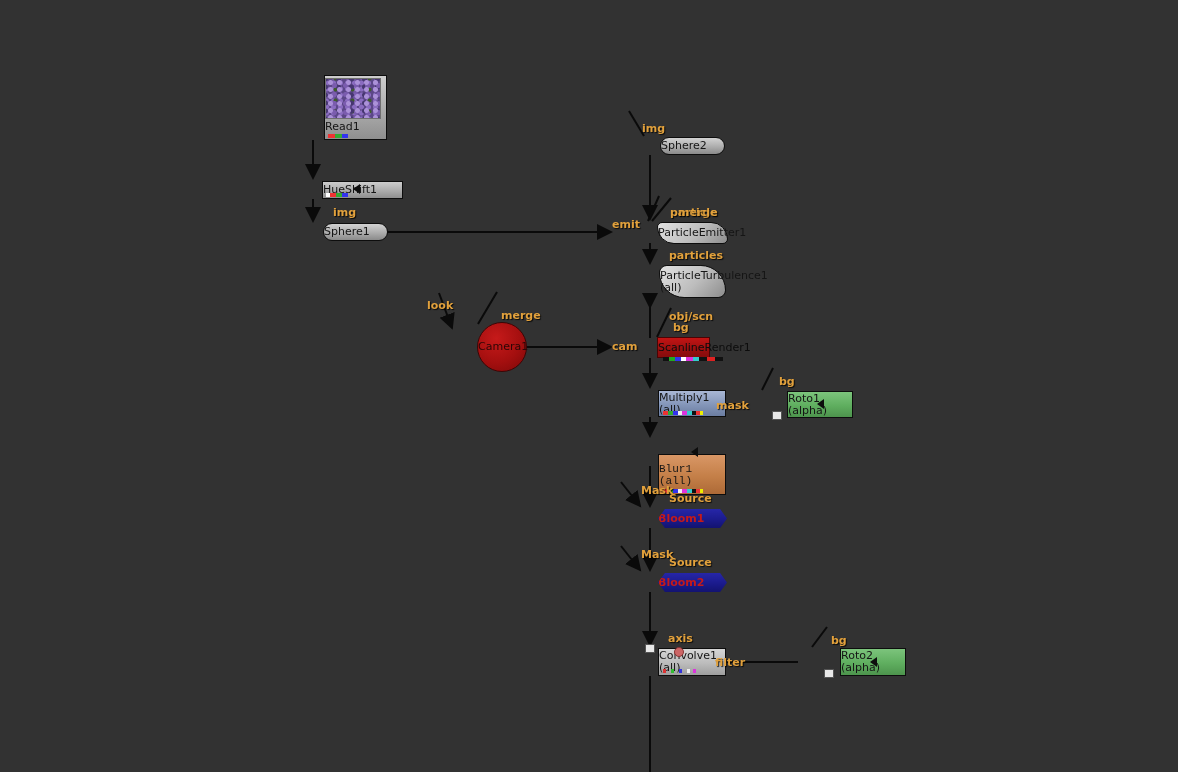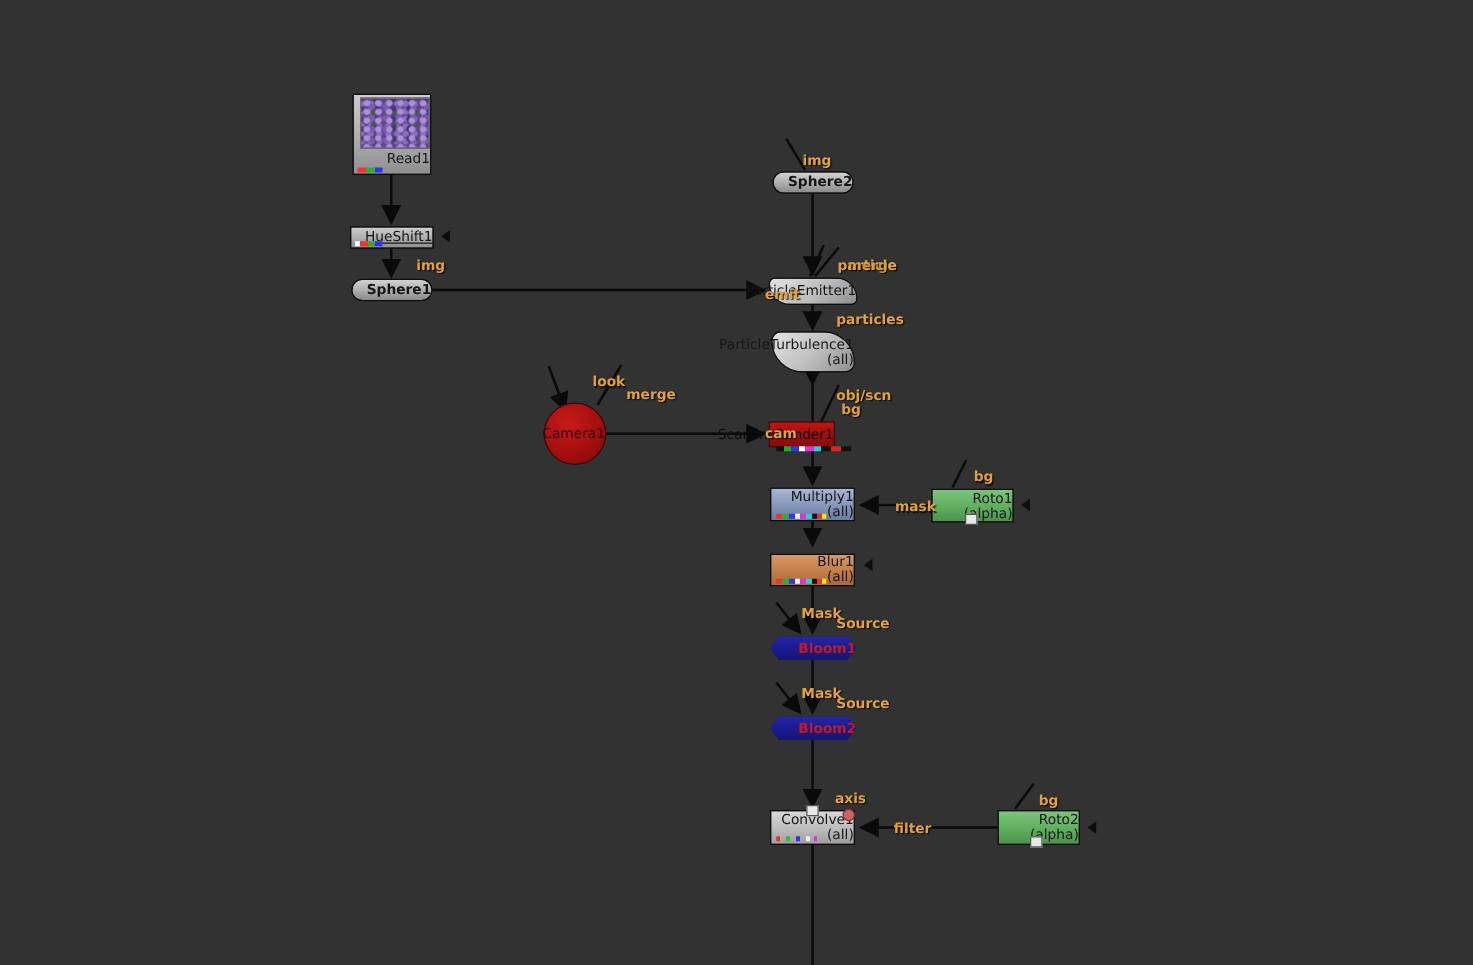--- a/index.html
+++ b/index.html
@@ -6,27 +6,28 @@
   body{
     width:1178px;height:772px;overflow:hidden;
     background:#323232;
     font-family:"DejaVu Sans", sans-serif;
     position:relative;
   }
   #canvas{position:absolute;left:0;top:0;width:1178px;height:772px;}
   #wires{position:absolute;left:0;top:0;z-index:1;}
   .nd{
     position:absolute;z-index:2;box-sizing:border-box;
-    display:flex;flex-direction:column;align-items:flex-end;justify-content:center;
+    display:flex;flex-direction:column;align-items:flex-start;justify-content:center;
     font-size:11px;line-height:12px;color:#151515;
     border:1px solid #0d0d0d;
+    margin-left:42px;
   }
   .nlabel{white-space:nowrap;}
   .gray{background:linear-gradient(180deg,#cdcdcd 0%,#b2b2b2 45%,#8f8f8f 100%);}
-  .pill{border-radius:9px;background:linear-gradient(180deg,#d2d2d2 0%,#b0b0b0 50%,#8a8a8a 100%);font-weight:bold;}
+  .pill{border-radius:9px;background:linear-gradient(180deg,#d2d2d2 0%,#b0b0b0 50%,#8a8a8a 100%);}
   .leaf{border-radius:6px 20px 6px 20px;background:linear-gradient(135deg,#e2e2e2 0%,#bdbdbd 55%,#8d8d8d 100%);}
   .redbox{background:linear-gradient(180deg,#c21414 0%,#9a0f0f 60%,#850c0c 100%);border-color:#4a0404;}
   .bluebox{background:linear-gradient(180deg,#a9b7d5 0%,#8496b9 55%,#6b7da1 100%);}
   .greenbox{background:linear-gradient(180deg,#7cc47c 0%,#5fae5f 55%,#4d944d 100%);}
   .orangebox{background:linear-gradient(180deg,#d99766 0%,#c47f48 55%,#ad6a37 100%);}
   .graybox{background:linear-gradient(180deg,#d6d6d6 0%,#bcbcbc 55%,#9e9e9e 100%);}
   .hexnav{
     border:none;
     background:linear-gradient(180deg,#2626a8 0%,#1a1a8a 60%,#131370 100%);
     clip-path:polygon(10% 0%,90% 0%,100% 50%,90% 100%,10% 100%,0% 50%);
@@ -126,50 +127,50 @@
       <line x1="650" y1="676" x2="650" y2="772"></line>
     </g>
   </svg>
 
   <div class="nd gray" style="left:282px;top:75px;width:63px;height:65px;justify-content:flex-start;">
     <div class="thumb"></div>
     <div class="nlabel" style="margin-top:2px;">Read1</div>
     <div class="rgbstrip" style="width:20px;background:linear-gradient(90deg,#e33 0 7px,#3a3 7px 14px,#33e 14px 20px);"></div>
   </div>
 
-  <div class="nd gray" style="left:280px;top:181px;width:67px;height:18px;text-decoration:underline;">
+  <div class="nd gray" style="left:280px;top:181px;width:81px;height:18px;">
     <div class="nlabel">HueShift1</div>
     <div class="rgbstrip"></div>
   </div>
   <div class="stub-left" style="left:348px;top:184px;"></div>
   <div class="portlbl" style="left:308px;top:206px;">img</div>
 
   <div class="nd pill" style="left:281px;top:223px;width:65px;height:18px;">
     <div class="nlabel">Sphere1</div>
   </div>
 
   <div class="portlbl" style="left:617px;top:122px;">img</div>
   <div class="nd pill" style="left:618px;top:137px;width:65px;height:18px;">
     <div class="nlabel">Sphere2</div>
   </div>
 
-  <div class="portlbl" style="left:587px;top:229px;">emit</div>
+  <div class="portlbl" style="left:587px;top:218px;">emit</div>
   <div class="nd leaf" style="left:615px;top:222px;width:71px;height:22px;">
     <div class="nlabel">ParticleEmitter1</div>
   </div>
   <div class="portlbl" style="left:645px;top:206px;">particle</div>
   <div class="portlbl" style="left:653px;top:206px;opacity:.85;">merge</div>
   <div class="portlbl" style="left:644px;top:249px;">particles</div>
 
   <div class="nd leaf" style="left:617px;top:265px;width:67px;height:33px;border-radius:8px 26px 8px 26px;">
     <div class="nlabel">ParticleTurbulence1</div>
     <div class="nlabel">(all)</div>
   </div>
 
-  <div class="portlbl" style="left:449px;top:299px;">look</div>
+  <div class="portlbl" style="left:402px;top:299px;">look</div>
   <div class="portlbl" style="left:476px;top:309px;">merge</div>
   <div class="nd camera" style="left:435px;top:322px;width:50px;height:50px;">
     <div class="nlabel">Camera1</div>
   </div>
 
   <div class="portlbl" style="left:644px;top:310px;">obj/scn</div>
   <div class="portlbl" style="left:648px;top:321px;">bg</div>
   <div class="portlbl" style="left:587px;top:340px;">cam</div>
   <div class="nd redbox" style="left:615px;top:337px;width:53px;height:21px;color:#0c0c0c;">
     <div class="nlabel">ScanlineRender1</div>
@@ -184,21 +185,21 @@
   <div class="portlbl" style="left:691px;top:399px;">mask</div>
 
   <div class="portlbl" style="left:754px;top:375px;">bg</div>
   <div class="nd greenbox" style="left:745px;top:391px;width:66px;height:27px;">
     <div class="nlabel">Roto1</div>
     <div class="nlabel">(alpha)</div>
   </div>
   <div class="wsq" style="left:772px;top:411px;"></div>
   <div class="stub-left" style="left:812px;top:399px;"></div>
 
-  <div class="nd orangebox" style="left:616px;top:443px;width:68px;height:26px;">
+  <div class="nd orangebox" style="left:616px;top:454px;width:68px;height:41px;font-family:Liberation Mono, monospace;">
     <div class="nlabel">Blur1</div>
     <div class="nlabel">(all)</div>
     <div class="chanstrip"></div>
   </div>
   <div class="stub-left" style="left:686px;top:447px;"></div>
 
   <div class="portlbl" style="left:616px;top:484px;">Mask</div>
   <div class="portlbl" style="left:644px;top:492px;">Source</div>
   <div class="nd hexnav" style="left:616px;top:509px;width:69px;height:19px;">
     <div class="nlabel">Bloom1</div>

